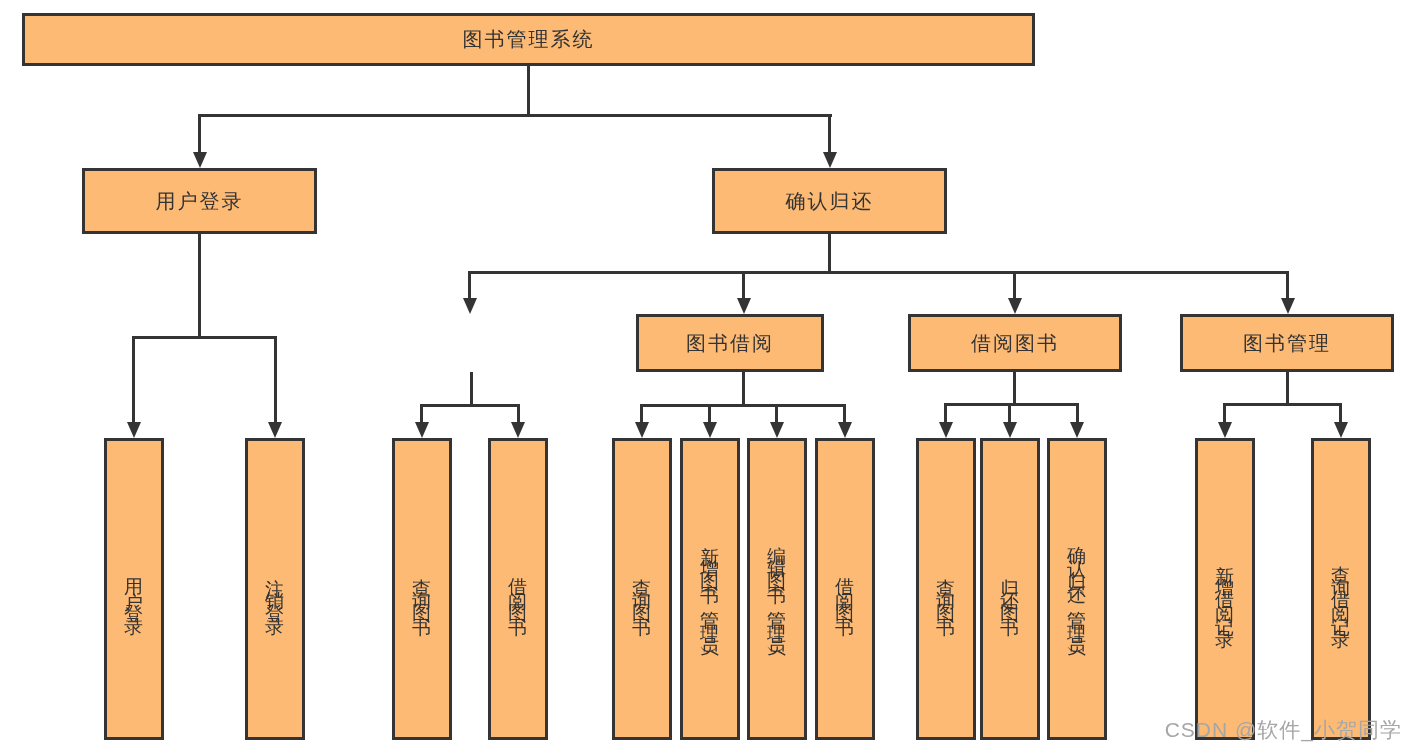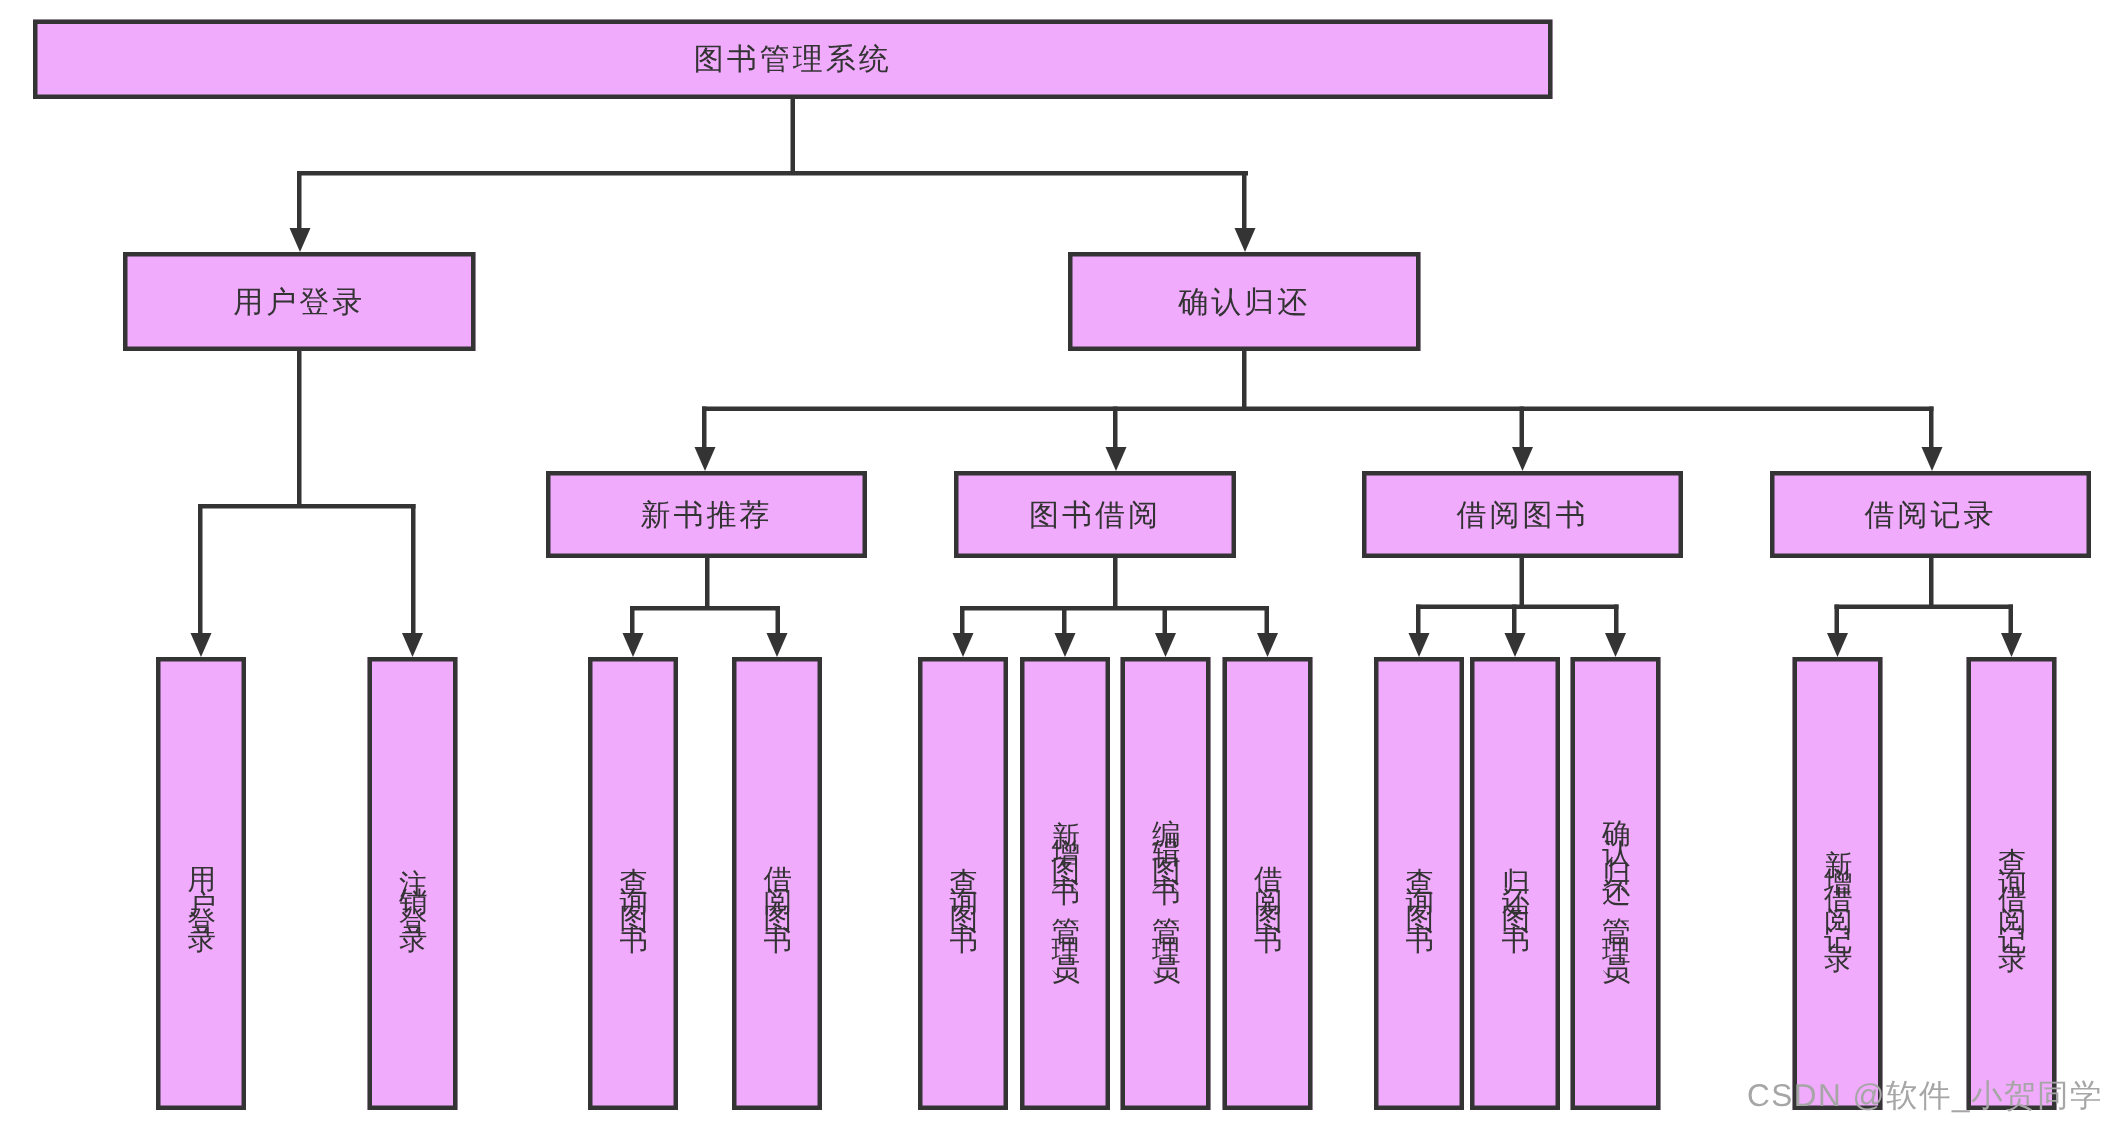--- a/index.html
+++ b/index.html
@@ -2,21 +2,21 @@
 <html><head>
 <meta charset="utf-8">
 <style>
   html,body{margin:0;padding:0;background:#fff;}
   #canvas{
     position:relative;width:1405px;height:747px;background:#ffffff;
     font-family:"Liberation Sans","DejaVu Sans",sans-serif;overflow:hidden;
   }
   .box{
     position:absolute;box-sizing:border-box;
-    border:3px solid #343434;background:#f0abfc;color:#333333;
+    border:3px solid #343434;background:#fdba74;color:#333333;
     display:flex;align-items:center;justify-content:center;
   }
   .hbox{font-size:20px;letter-spacing:2px;}
   .vbox{
     writing-mode:vertical-rl;text-orientation:mixed;
     font-size:19px;letter-spacing:13px;line-height:1;
   }
   .line{position:absolute;background:#343434;}
   .arrow{
     position:absolute;width:0;height:0;
@@ -56,24 +56,23 @@
   <div class="line" style="left:468px;top:271px;width:821px;height:3px"></div>
   <div class="line" style="left:468px;top:271px;width:3px;height:28px"></div>
   <div class="line" style="left:742px;top:271px;width:3px;height:28px"></div>
   <div class="line" style="left:1013px;top:271px;width:3px;height:28px"></div>
   <div class="line" style="left:1286px;top:271px;width:3px;height:28px"></div>
   <div class="arrow" style="left:463px;top:298px"></div>
   <div class="arrow" style="left:737px;top:298px"></div>
   <div class="arrow" style="left:1008px;top:298px"></div>
   <div class="arrow" style="left:1281px;top:298px"></div>
 
-  <div class="box hbox" style="left:364px;top:314px;width:214px;height:58px">新书推荐</div>
   <div class="box hbox" style="left:636px;top:314px;width:188px;height:58px">图书借阅</div>
   <div class="box hbox" style="left:908px;top:314px;width:214px;height:58px">借阅图书</div>
-  <div class="box hbox" style="left:1180px;top:314px;width:214px;height:58px">借阅记录</div>
+  <div class="box hbox" style="left:1180px;top:314px;width:214px;height:58px">图书管理</div>
 
   <div class="line" style="left:470px;top:372px;width:3px;height:34px"></div>
   <div class="line" style="left:420px;top:404px;width:100px;height:3px"></div>
   <div class="line" style="left:420px;top:404px;width:3px;height:19px"></div>
   <div class="line" style="left:517px;top:404px;width:3px;height:19px"></div>
   <div class="arrow" style="left:415px;top:422px"></div>
   <div class="arrow" style="left:511px;top:422px"></div>
 
   <div class="line" style="left:742px;top:372px;width:3px;height:34px"></div>
   <div class="line" style="left:640px;top:404px;width:206px;height:3px"></div>

